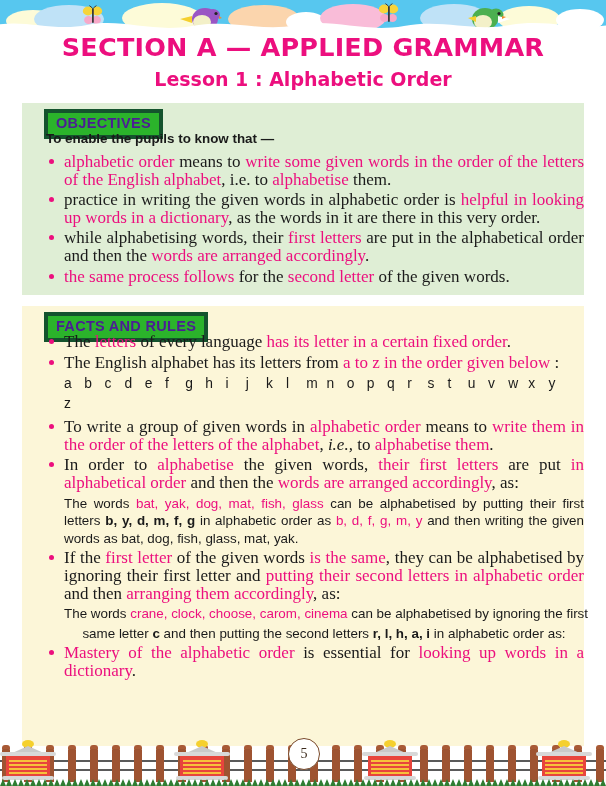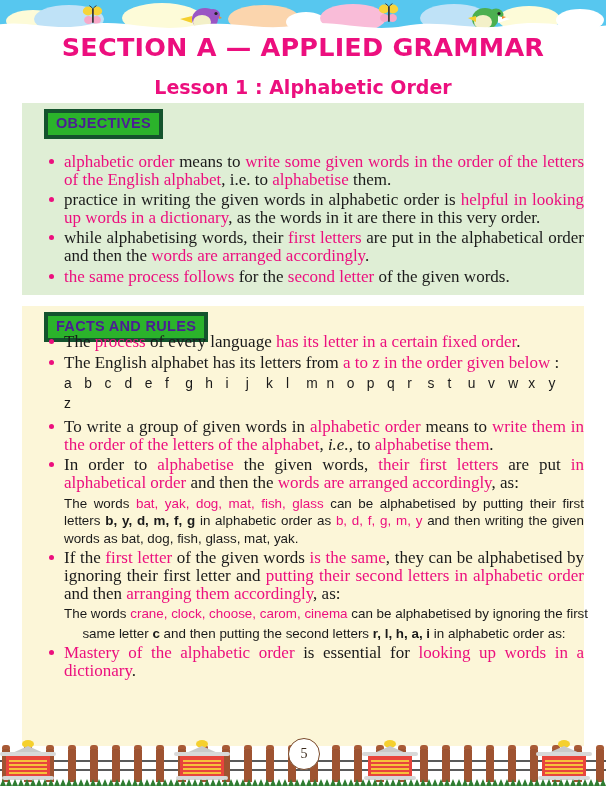--- a/index.html
+++ b/index.html
@@ -16,21 +16,21 @@
   .sky-wave{position:absolute;left:-8px;bottom:-4px;width:622px;height:22px;}
   .cloud{position:absolute;border-radius:50%;}
 
   
   .title-main{
     position:absolute;top:32px;left:0;width:606px;text-align:center;
     font-size:25.5px;font-weight:bold;color:#ec0f7e;letter-spacing:.2px;
     font-family:"DejaVu Sans",sans-serif;
   }
   .title-sub{
-    position:absolute;top:76px;left:0;width:606px;text-align:center;
+    position:absolute;top:68px;left:0;width:606px;text-align:center;
     font-size:19px;font-weight:bold;color:#ec0f7e;
     font-family:"DejaVu Sans",sans-serif;
   }
 
   
   .panel{position:absolute;left:22px;width:562px;}
   #objectives-panel{top:103px;height:192px;background:#dfeed5;}
   #facts-panel{top:306px;height:440px;background:#fcf6d8;}
 
   .badge{
@@ -156,35 +156,36 @@
   </svg>
 </div>
 
 <div class="title-main">SECTION A — APPLIED GRAMMAR</div>
 <div class="title-sub">Lesson 1 : Alphabetic Order</div>
 
 <div class="panel" id="objectives-panel">
   <div class="badge-wrap">
     <span class="badge">OBJECTIVES</span>
   </div>
+  <div class="intro">To enable the pupils to know that —</div>
   <ul class="blist" id="objectives-list">
       <li class="just"><span class="dot"></span><span class="pink">alphabetic order</span><span class="bk"> means to </span><span class="pink">write some given words in the order of the letters of the English alphabet</span><span class="bk">, i.e. to </span><span class="pink">alphabetise</span><span class="bk"> them.</span></li>
       <li class="just"><span class="dot"></span><span class="bk">practice in writing the given words in alphabetic order is </span><span class="pink">helpful in looking up words in a dictionary</span><span class="bk">, as the words in it are there in this very order.</span></li>
       <li class="just"><span class="dot"></span><span class="bk">while alphabetising words, their </span><span class="pink">first letters</span><span class="bk"> are put in the alphabetical order and then the </span><span class="pink">words are arranged accordingly</span><span class="bk">.</span></li>
       <li class="just"><span class="dot"></span><span class="pink">the same process follows</span><span class="bk"> for the </span><span class="pink">second letter</span><span class="bk"> of the given words.</span></li>
     </ul>
 </div>
 
 <div class="panel" id="facts-panel">
   <div class="badge-wrap">
     <span class="badge">FACTS AND RULES</span>
   </div>
   <div id="facts-list">
       <ul class="blist">
-        <li class="just"><span class="dot"></span><span class="bk">The </span><span class="pink">process</span><span class="bk"> of every language </span><span class="pink">has its letter in a certain fixed order</span><span class="bk">.</span></li>
+        <li class="just"><span class="dot"></span><span class="bk">The </span><span class="pink">letters</span><span class="bk"> of every language </span><span class="pink">has its letter in a certain fixed order</span><span class="bk">.</span></li>
       </ul>
       <ul class="blist">
         <li class="just"><span class="dot"></span><span class="bk">The English alphabet has its letters from </span><span class="pink">a to z in the order given below</span><span class="bk"> :</span></li>
       </ul>
       <div class="alpharow"><span>a</span><span>b</span><span>c</span><span>d</span><span>e</span><span>f</span><span>g</span><span>h</span><span>i</span><span>j</span><span>k</span><span>l</span><span>m</span><span>n</span><span>o</span><span>p</span><span>q</span><span>r</span><span>s</span><span>t</span><span>u</span><span>v</span><span>w</span><span>x</span><span>y</span><span>z</span></div>
       <ul class="blist">
         <li class="just"><span class="dot"></span><span class="bk">To write a group of given words in </span><span class="pink">alphabetic order</span><span class="bk"> means to </span><span class="pink">write them in the order of the letters of the alphabet</span><span class="bk">, </span><span class="ital">i.e.,</span><span class="bk"> to </span><span class="pink">alphabetise them</span><span class="bk">.</span></li>
       </ul>
       <ul class="blist">
         <li class="just"><span class="dot"></span><span class="bk">In order to </span><span class="pink">alphabetise</span><span class="bk"> the given words, </span><span class="pink">their first letters</span><span class="bk"> are put </span><span class="pink">in alphabetical order</span><span class="bk"> and then the </span><span class="pink">words are arranged accordingly</span><span class="bk">, as:</span></li>

